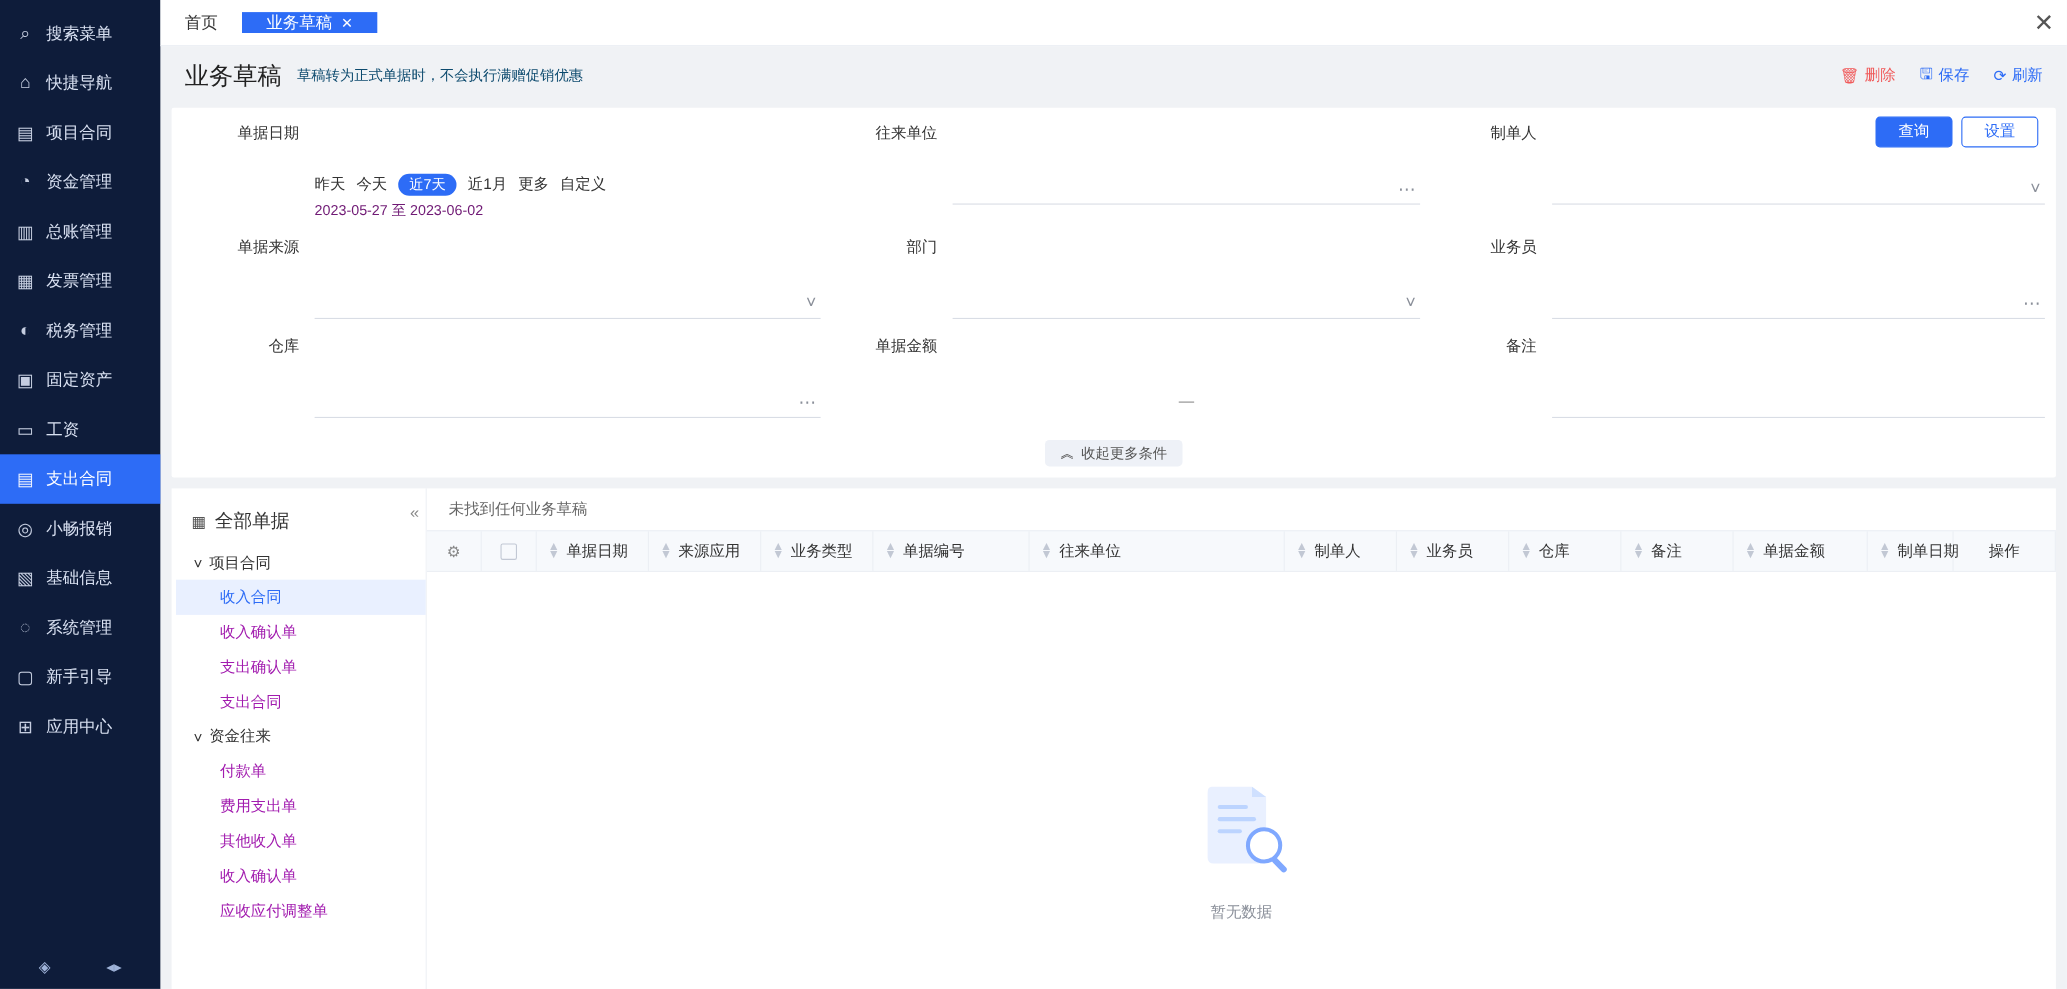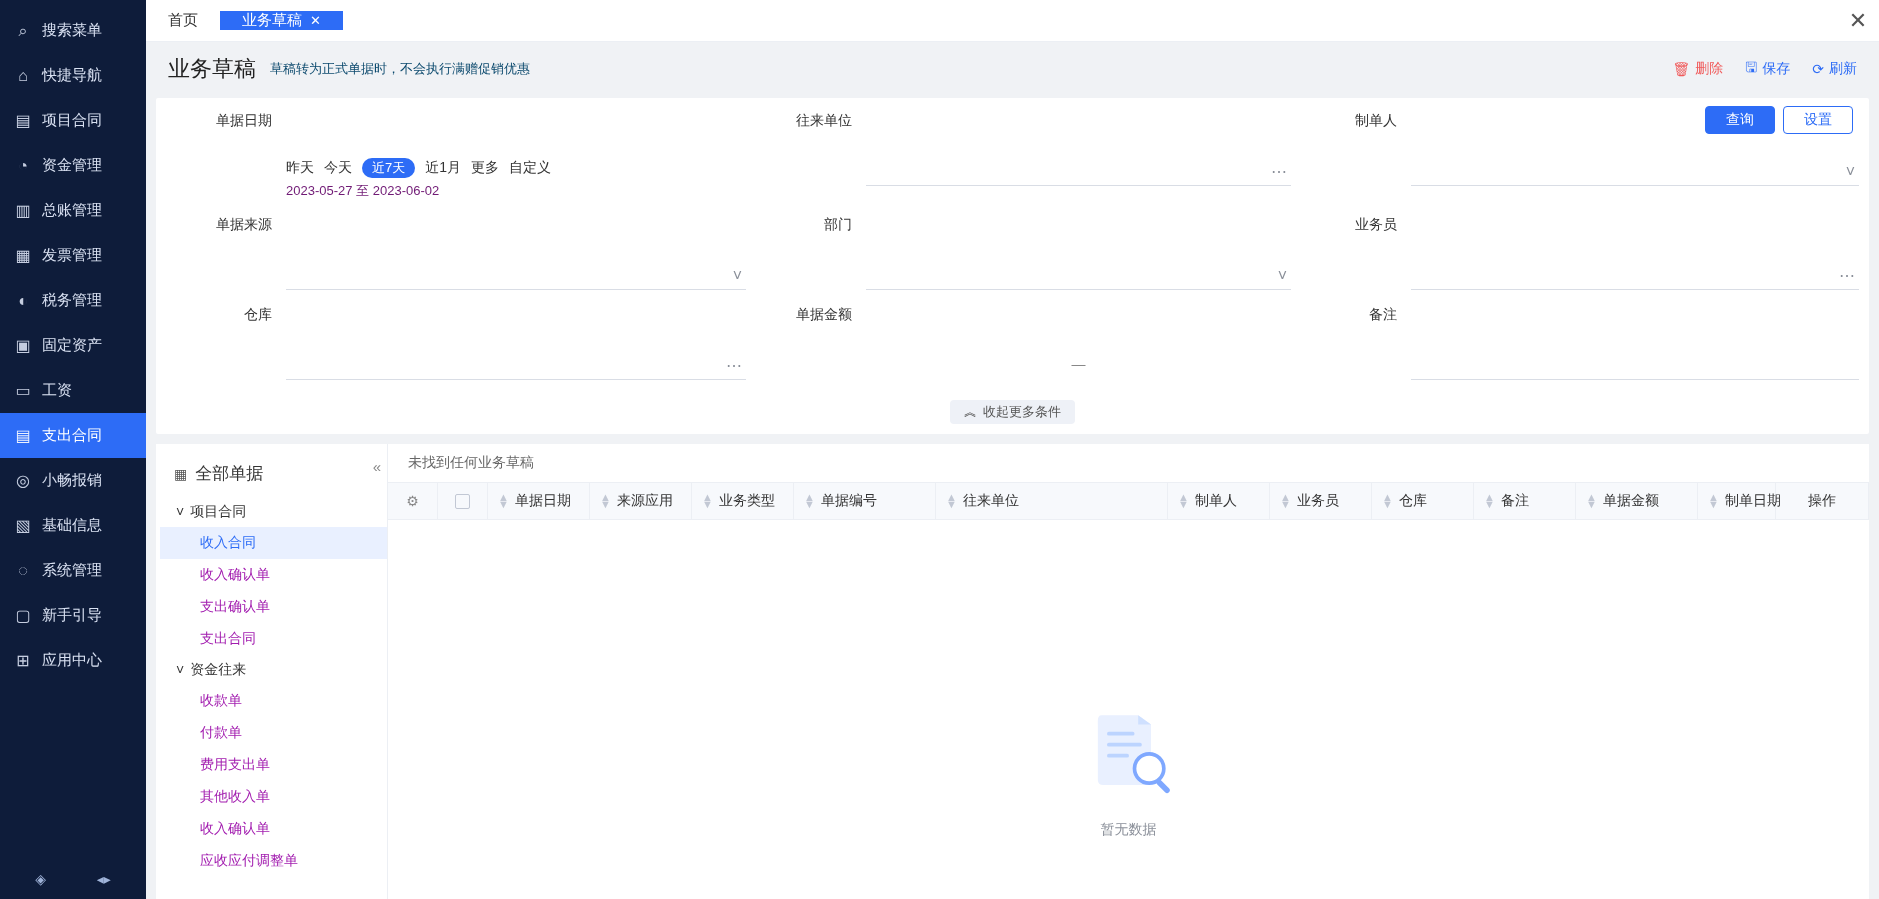--- a/index.html
+++ b/index.html
@@ -298,21 +298,20 @@
           <span>项目合同</span>
         </div>
       <div class="tree-item active">收入合同</div>
       <div class="tree-item">收入确认单</div>
       <div class="tree-item">支出确认单</div>
       <div class="tree-item">支出合同</div>
       <div class="tree-group">
           <span>˅</span>
           <span>资金往来</span>
         </div>
-      <div class="tree-item">收款单</div>
       <div class="tree-item">付款单</div>
       <div class="tree-item">费用支出单</div>
       <div class="tree-item">其他收入单</div>
       <div class="tree-item">收入确认单</div>
       <div class="tree-item">应收应付调整单</div>
     </div>
 
     <div class="table-panel">
       <div class="not-found">未找到任何业务草稿</div>
 

